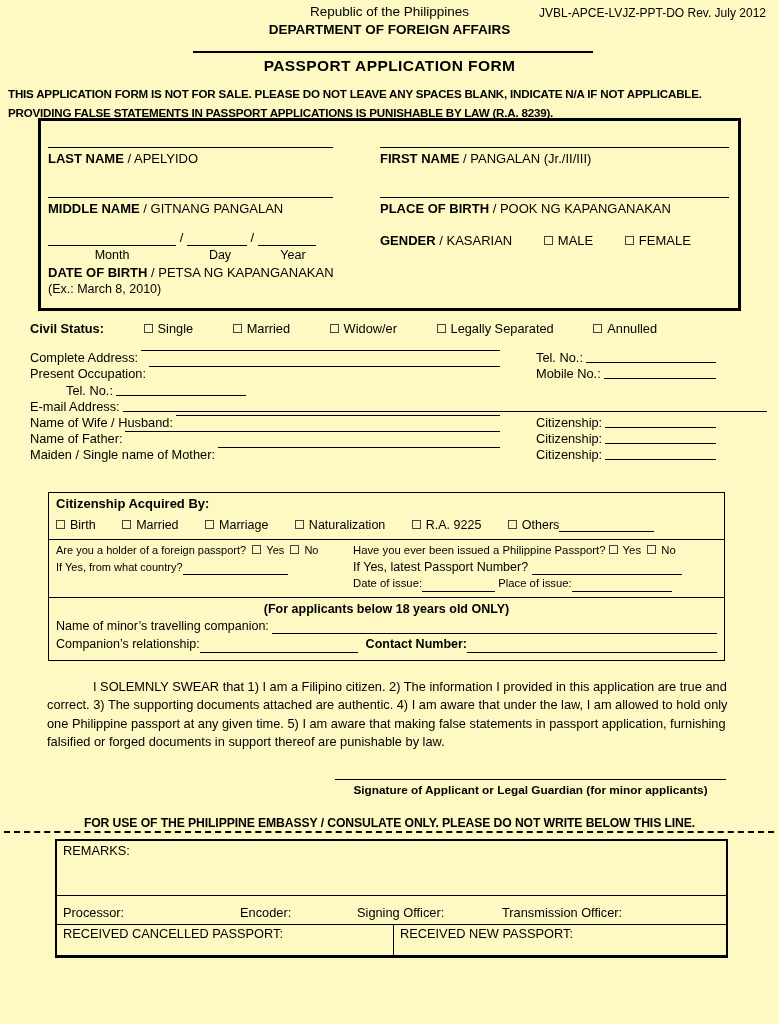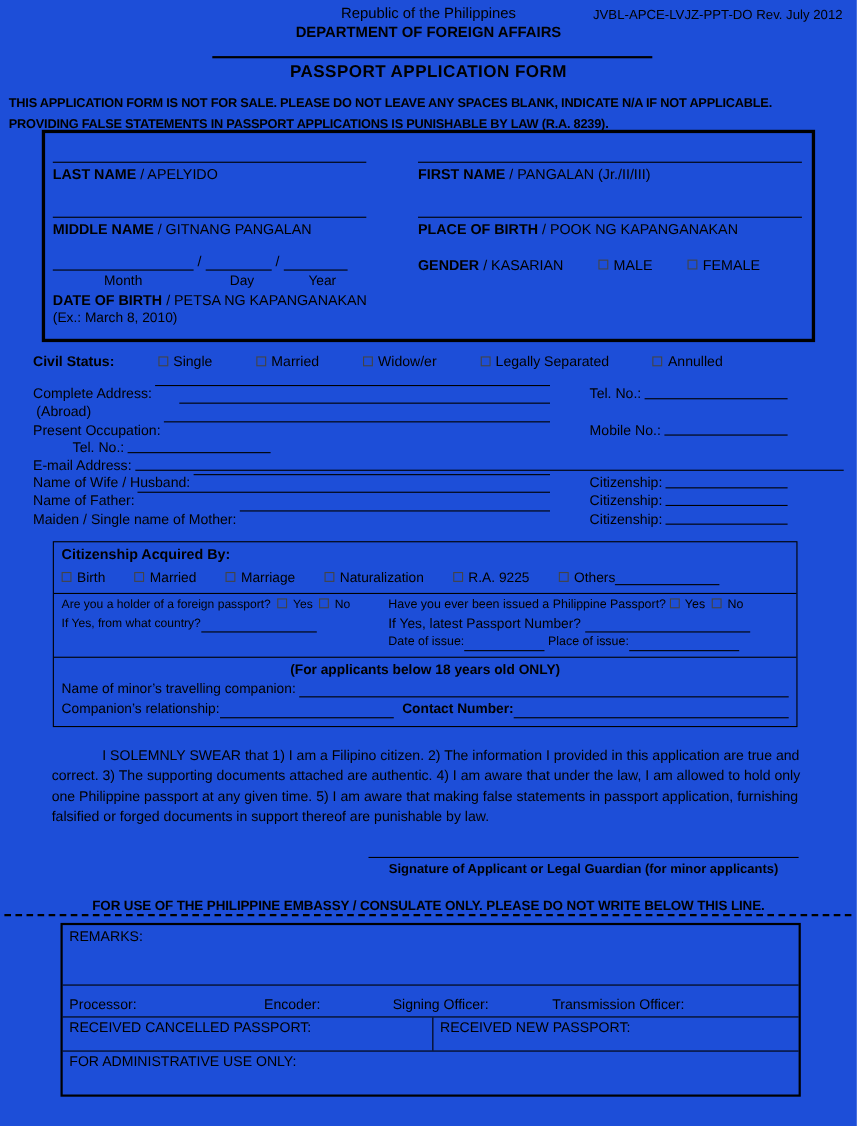--- a/index.html
+++ b/index.html
@@ -1,17 +1,17 @@
 <!DOCTYPE html>
 <html><head>
 <meta charset="utf-8">
 <style>
   html,body{margin:0;padding:0;background:#fff;}
   body{width:779px;height:1024px;font-family:"Liberation Sans",sans-serif;color:#000;}
-  .page{position:relative;width:779px;height:1024px;background:#1d4ed8;overflow:hidden;}
+  .page{position:relative;width:779px;height:1024px;background:#fef9c3;overflow:hidden;}
   .b{font-weight:bold;}
   .abs{position:absolute;}
   .ctr{left:0;right:0;text-align:center;}
   
   .h-country{top:4px;font-size:13.5px;}
   .h-code{top:6px;right:13px;font-size:12px;}
   .h-dept{top:22px;font-size:13.5px;font-weight:bold;}
   .h-rule{top:51px;left:193px;width:400px;border-top:2px solid #000;}
   .h-title{top:57px;font-size:15.5px;font-weight:bold;letter-spacing:.4px;}
   .h-warn{top:84px;left:8px;width:763px;font-size:11.6px;font-weight:bold;line-height:19px;letter-spacing:-.2px;}
@@ -136,26 +136,20 @@
           <span class="ln grow"></span>
         </span>
       <span class="spacer36"></span>
       <span class="rpart">
           <span>Tel. No.:</span>
           <span class="ln grow"></span>
         </span>
     </div>
     <div class="crow">
       <span class="lpart">
-          <span class="abr-ind">(Abroad)</span>
-          <span class="ln grow"></span>
-        </span>
-    </div>
-    <div class="crow">
-      <span class="lpart">
           <span>Present Occupation:</span>
           <span class="ln grow"></span>
         </span>
       <span class="spacer36"></span>
       <span class="rpart">
           <span>Mobile No.:</span>
           <span class="ln grow"></span>
         </span>
     </div>
     <div class="crow">
@@ -255,18 +249,17 @@
     <div class="officers">
       <span class="off1">Processor:</span>
       <span class="off2">Encoder:</span>
       <span class="off3">Signing Officer:</span>
       <span>Transmission Officer:</span>
     </div>
     <div class="received">
       <div class="rc1"><span>RECEIVED CANCELLED PASSPORT:</span></div>
       <div class="rc2"><span>RECEIVED NEW PASSPORT:</span></div>
     </div>
-    <div class="admin"><span>FOR ADMINISTRATIVE USE ONLY:</span></div>
   </div>
 
   <div class="abs footer">For more details please visit www.philippinesusa.org</div>
 
 </div>
 
 </body></html>

